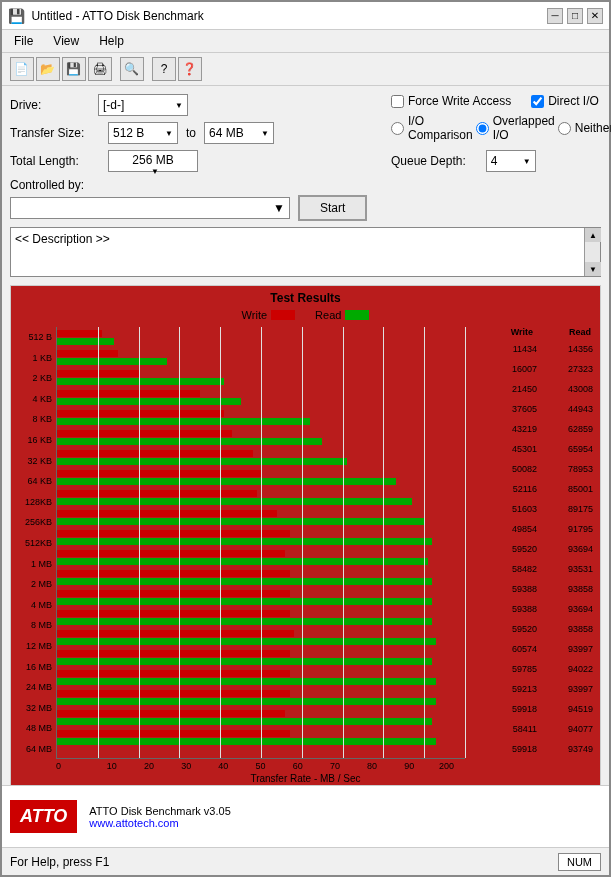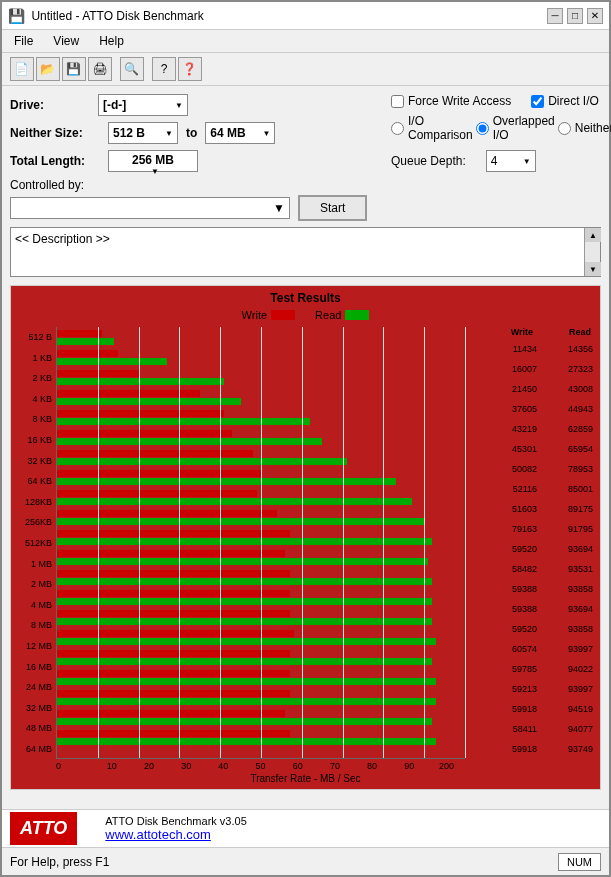--- a/index.html
+++ b/index.html
@@ -266,43 +266,42 @@
     .data-val {
       width: 48px;
       text-align: right;
       font-size: 9px;
     }
     .footer-bar {
       position: absolute;
       bottom: 28px;
       left: 0;
       right: 0;
-      height: 38px;
+      height: 62px;
       background: white;
       border-top: 1px solid #ccc;
       display: flex;
       align-items: center;
-      gap: 28px;
+      gap: 12px;
       padding: 0 8px;
     }
     .atto-logo {
       background: #cc0000;
       color: white;
       font-size: 18px;
       font-weight: bold;
       padding: 6px 10px;
       font-style: italic;
     }
     .footer-text {
       font-size: 11px;
     }
     .footer-link {
       color: blue;
-      text-decoration: underline;
-      font-size: 13px;
+      font-size: 11px;
     }
     .status-bar {
       position: absolute;
       bottom: 0;
       left: 0;
       right: 0;
       height: 28px;
       background: #f0f0f0;
       border-top: 1px solid #ccc;
       display: flex;
@@ -374,32 +373,32 @@
     <div class="tool-separator"></div>
     <div class="tool-btn">🔍</div>
     <div class="tool-separator"></div>
     <div class="tool-btn">?</div>
     <div class="tool-btn">❓</div>
   </div>
 
   <div class="main-content">
 
     <div style="display:flex; gap:20px; align-items:flex-start;">
-      <div style="flex:1;font-weight:bold;">
+      <div style="flex:1;">
 
         <div class="form-row">
           <span class="form-label">Drive:</span>
           <div class="fake-select" style="width:90px;">
             <span>[-d-]</span>
             <span class="arrow">▼</span>
           </div>
         </div>
 
         <div class="form-row">
-          <span class="form-label" style="min-width:90px;">Neither Size:</span>
+          <span class="form-label" style="min-width:90px;">Transfer Size:</span>
           <div class="fake-select" style="width:70px;">
             <span>512 B</span>
             <span class="arrow">▼</span>
           </div>
           <span style="font-size:12px;">to</span>
           <div class="fake-select" style="width:70px;">
             <span>64 MB</span>
             <span class="arrow">▼</span>
           </div>
         </div>
@@ -650,21 +649,21 @@
               </div>
               <div class="data-row">
                 <span class="data-val">52116</span>
                 <span class="data-val">85001</span>
               </div>
               <div class="data-row">
                 <span class="data-val">51603</span>
                 <span class="data-val">89175</span>
               </div>
               <div class="data-row">
-                <span class="data-val">79163</span>
+                <span class="data-val">49854</span>
                 <span class="data-val">91795</span>
               </div>
               <div class="data-row">
                 <span class="data-val">59520</span>
                 <span class="data-val">93694</span>
               </div>
               <div class="data-row">
                 <span class="data-val">58482</span>
                 <span class="data-val">93531</span>
               </div>

